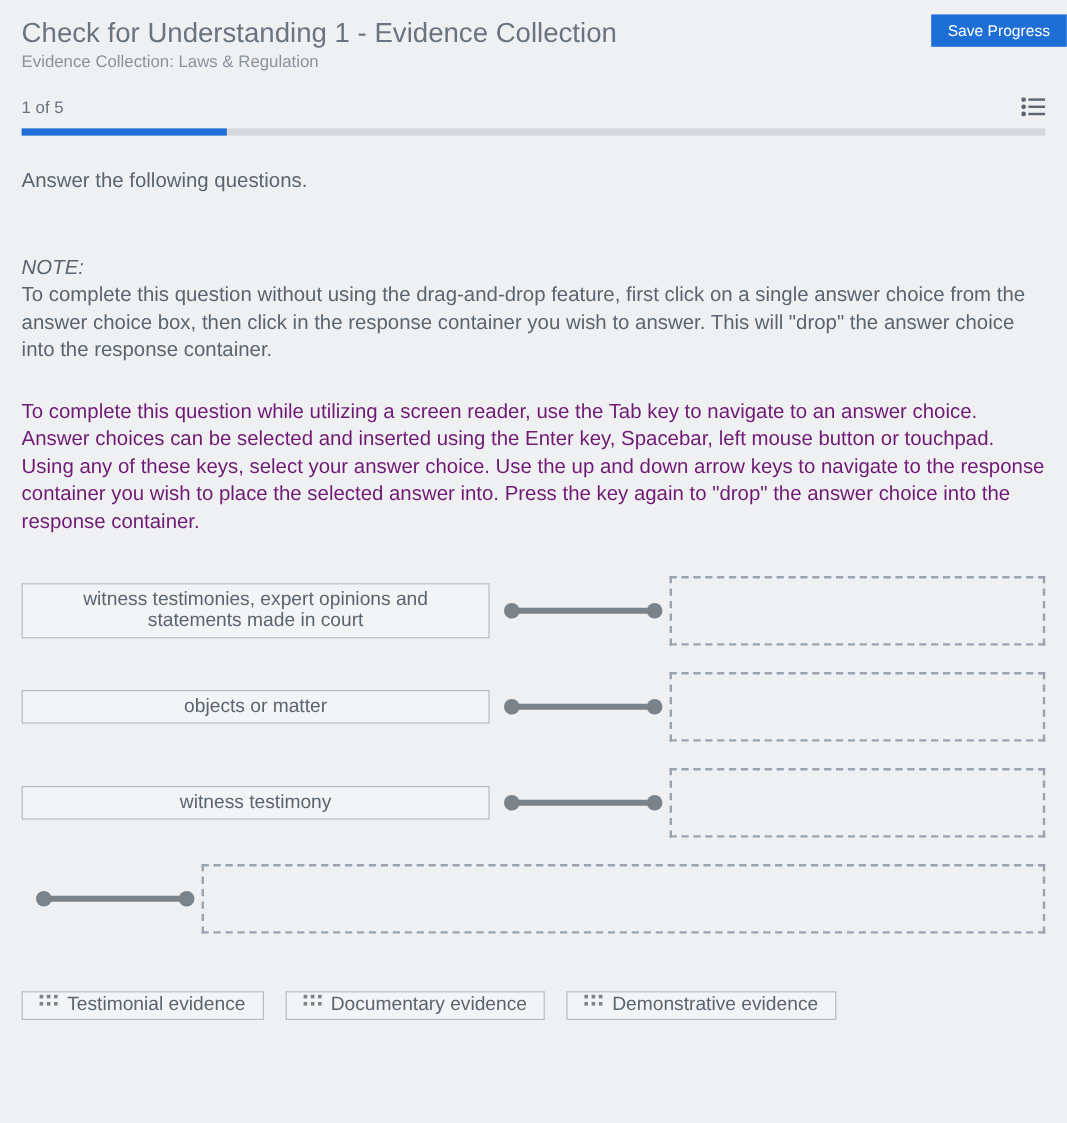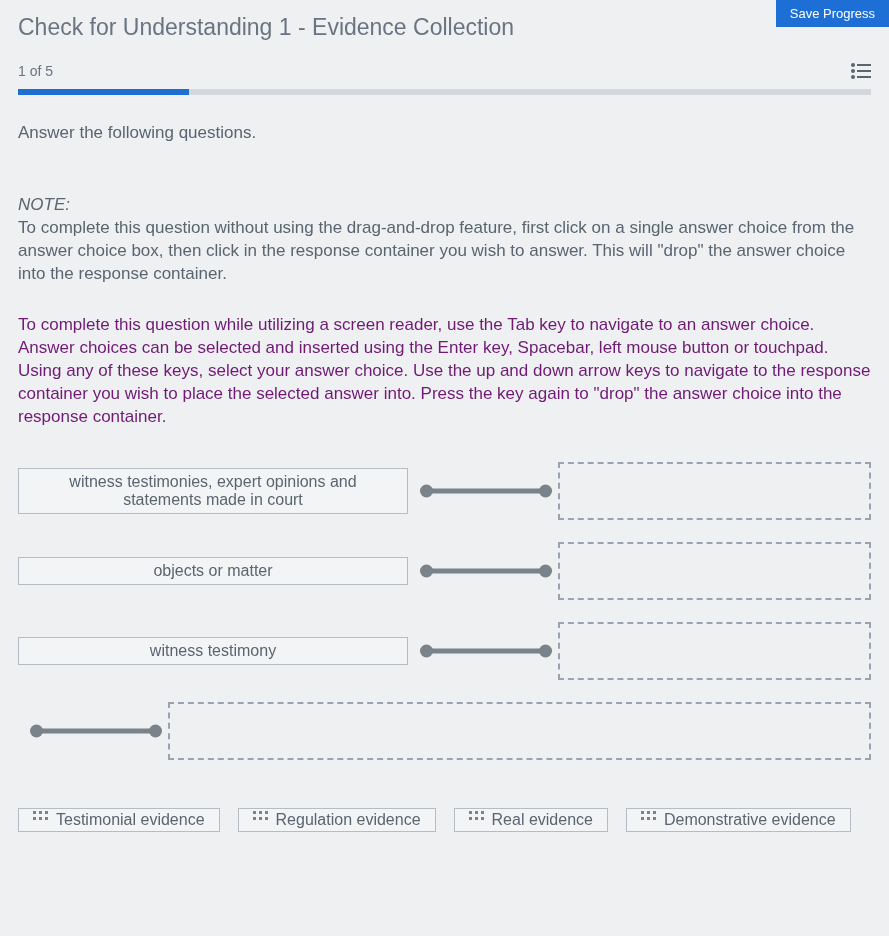--- a/index.html
+++ b/index.html
@@ -10,21 +10,21 @@
     width: 889px;
     height: 936px;
     overflow: hidden;
   }
   .page {
     padding: 10px 18px 0 18px;
     position: relative;
   }
   .save-btn {
     position: absolute;
-    top: 0; right: 0;
+    top: 12px; right: 0;
     background: #1d6fd6;
     color: #fff;
     padding: 6px 14px;
     font-size: 13px;
     border: none;
     cursor: pointer;
   }
   .title {
     font-size: 23px;
     color: #6a7480;
@@ -175,20 +175,21 @@
   }
 </style>
 </head>
 <body>
 
 <div class="page">
 
   <button class="save-btn">Save Progress</button>
 
   <h1 class="title">Check for Understanding 1 - Evidence Collection</h1>
+  <div class="subtitle">Evidence Collection: Laws &amp; Regulation</div>
 
   <div class="progress-row">
     <div class="progress-text">1 of 5</div>
     <span class="list-icon">
       <svg viewBox="0 0 20 16">
         <circle cx="2" cy="2" r="2" fill="currentColor"></circle>
         <rect x="6" y="1" width="14" height="2" fill="currentColor"></rect>
         <circle cx="2" cy="8" r="2" fill="currentColor"></circle>
         <rect x="6" y="7" width="14" height="2" fill="currentColor"></rect>
         <circle cx="2" cy="14" r="2" fill="currentColor"></circle>
@@ -266,47 +267,32 @@
             <i></i>
             <i></i>
             <i></i>
           </span>
           <span>
             <i></i>
             <i></i>
             <i></i>
           </span>
         </span>
-      <span>Regulation evidence</span>
+      <span>Documentary evidence</span>
     </div>
     <div class="choice">
       <span class="grip">
           <span>
             <i></i>
             <i></i>
             <i></i>
           </span>
           <span>
             <i></i>
             <i></i>
             <i></i>
           </span>
         </span>
-      <span>Real evidence</span>
-    </div>
-    <div class="choice">
-      <span class="grip">
-          <span>
-            <i></i>
-            <i></i>
-            <i></i>
-          </span>
-          <span>
-            <i></i>
-            <i></i>
-            <i></i>
-          </span>
-        </span>
       <span>Demonstrative evidence</span>
     </div>
   </div>
 
 </div>
 
 </body></html>

